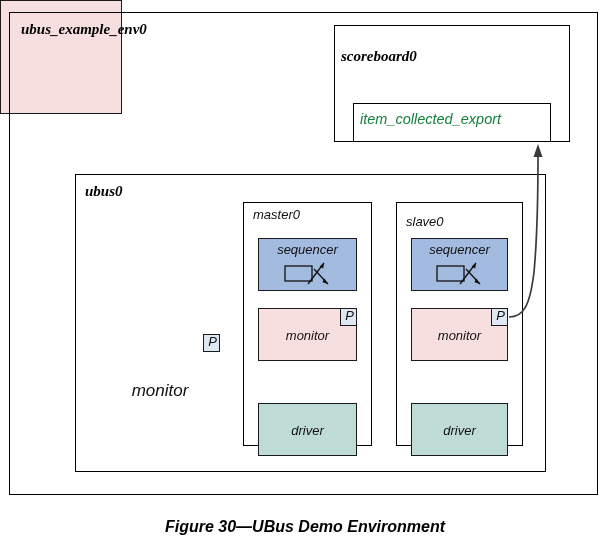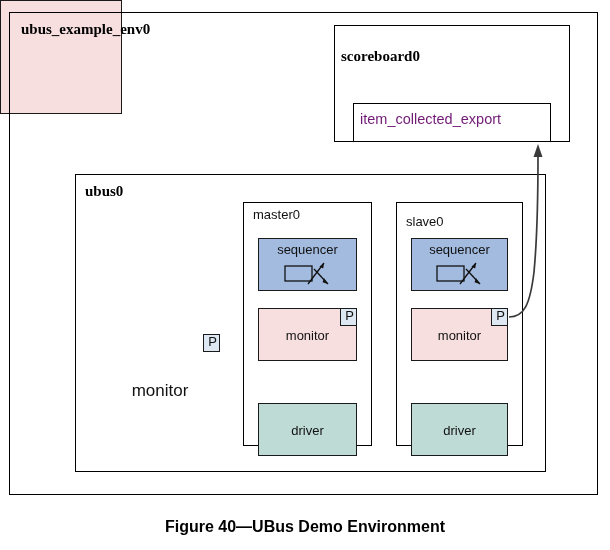--- a/index.html
+++ b/index.html
@@ -10,21 +10,21 @@
   body {
     width: 610px;
     height: 550px;
     position: relative;
     font-family: "Liberation Sans", sans-serif;
     overflow: hidden;
   }
   #stage {
     position: absolute;
     left: 0; top: 0;
-    width: 610px; height: 482px;
+    width: 610px; height: 482px; font-style: italic;
   }
 
   .box {
     position: absolute;
     box-sizing: border-box;
     border: 1px solid #000;
     background: transparent;
   }
 
   
@@ -52,21 +52,21 @@
 
   #item-collected-export-box {
     left: 353px; top: 103px;
     width: 198px; height: 39px;
     background: #ffffff;
   }
   #item-collected-export-label {
     position: absolute;
     left: 360px; top: 111px;
     font-size: 14.5px;
-    color: #701a75;
+    color: #15803d;
     white-space: nowrap;
   }
 
   
   #ubus0-box {
     left: 75px; top: 174px;
     width: 471px; height: 298px;
   }
   #ubus0-title { left: 85px; top: 183px; }
 
@@ -262,15 +262,15 @@
 
   <div class="unit drv-unit" id="slave0-driver">
     <div class="unit-label">driver</div>
   </div>
 
   <svg id="connection-arrow">
     <path d="M509,317 C524,317 530,305 534,272 C537,240 538,190 538,156" fill="none" stroke="#3a3a3a" stroke-width="1.7"></path>
     <path d="M538,144 L533.5,157 L542.5,157 Z" fill="#3a3a3a"></path>
   </svg>
 
-  <div id="figure-caption">Figure 40—UBus Demo Environment</div>
+  <div id="figure-caption">Figure 30—UBus Demo Environment</div>
 
 </div>
 
 </body></html>

